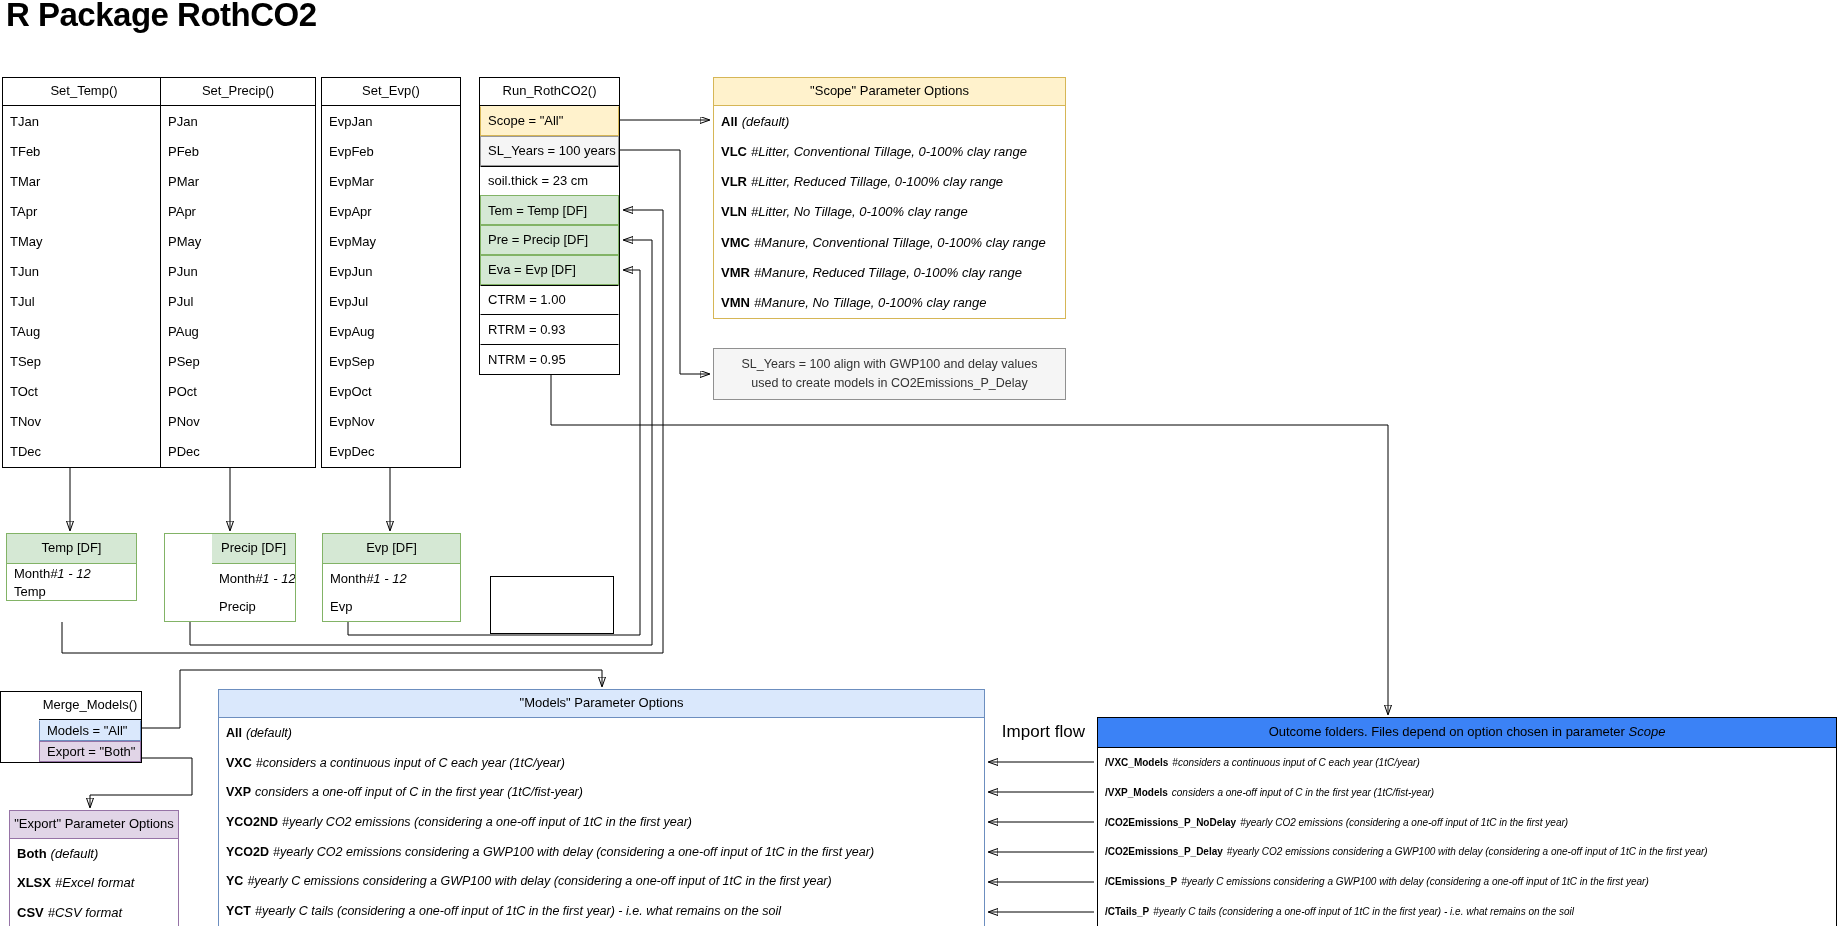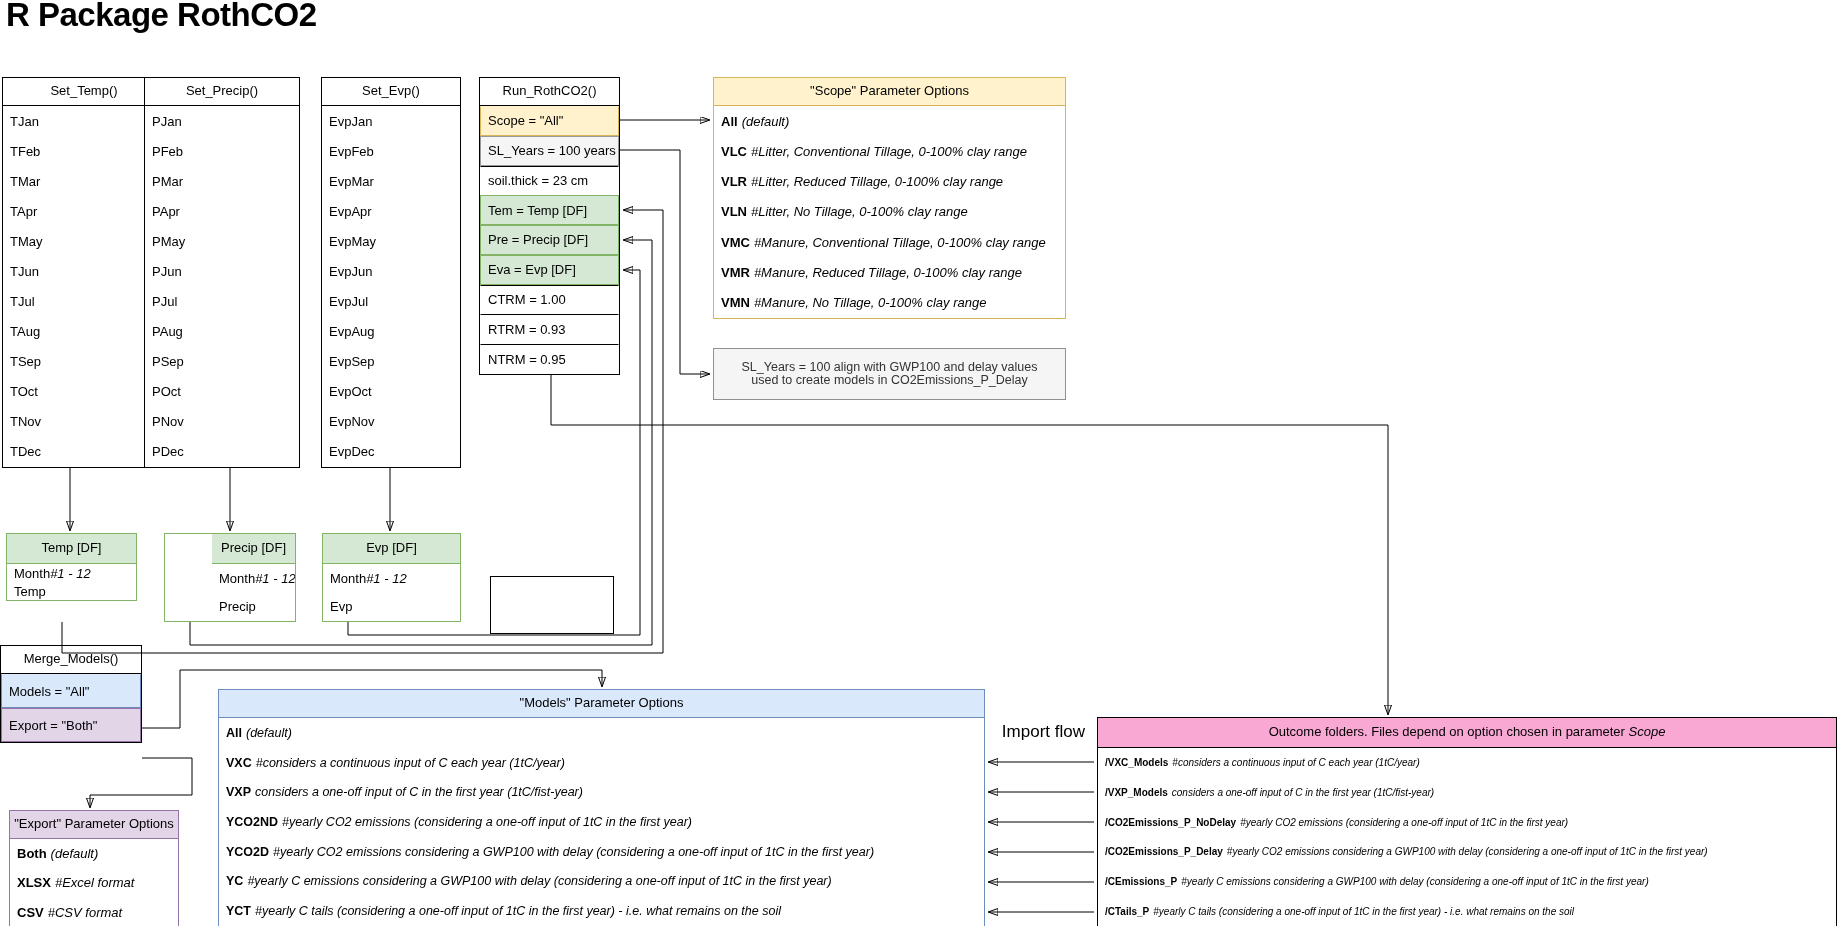--- a/index.html
+++ b/index.html
@@ -34,54 +34,54 @@
     white-space:nowrap; overflow:hidden; background:#fff;
   }
   .body > .prow:first-child{ border-top-color:transparent; }
   .prow.yellow{ background:var(--yellow-bg); border:1px solid var(--yellow-bd); }
   .prow.gray  { background:var(--gray-bg);   border:1px solid var(--gray-bd); }
   .prow.green { background:var(--green-bg);  border:1px solid var(--green-bd); }
   .prow.blue  { background:var(--blue-bg);   border:1px solid var(--blue-bd); }
   .prow.purple{ background:var(--purple-bg); border:1px solid var(--purple-bd); }
 
   #set-temp  { left:2px;   top:77px; width:164px; height:391px; }
-  #set-precip{ left:144px; top:77px; width:156px; height:391px; }
+  #set-precip{ left:160px; top:77px; width:156px; height:391px; }
   #set-evp   { left:321px; top:77px; width:140px; height:391px; }
   #run-box   { left:479px; top:77px; width:141px; height:298px; }
 
   #scope-box { left:713px; top:77px; width:353px; height:242px; border-color:var(--yellow-bd); }
   #scope-box .hd{ background:var(--yellow-bg); border-bottom-color:var(--yellow-bd); }
 
   #note-box{
     left:713px; top:348px; width:353px; height:52px;
     background:var(--gray-bg); border-color:#909090;
     display:flex; align-items:center; justify-content:flex-end;
-    text-align:center; font-size:12.5px; color:#333; padding:4px 16px; line-height:13px;
+    text-align:center; font-size:12.5px; color:#333; padding:4px 16px; line-height:19px;
   }
 
   .dfbox{ border-color:var(--green-bd); }
   .dfbox .hd{ height:30px; line-height:28px; background:var(--green-bg); border-bottom-color:var(--green-bd); }
   .dfbox .body{ height:calc(100% - 30px); }
   #df-temp  { left:6px;   top:533px; width:131px; height:68px; }
   #df-precip{ left:164px; top:533px; width:132px; height:89px;padding-left:47px; }
   #df-evp   { left:322px; top:533px; width:139px; height:89px; }
 
   #empty-box{ left:490px; top:576px; width:124px; height:58px; }
 
-  #merge-box{ left:0px; top:645px; width:142px; height:98px; }
+  #merge-box{ left:0px; top:691px; width:142px; height:72px;padding-left:38px; }
 
   #export-box{ left:9px; top:810px; width:170px; height:118px; border-color:var(--purple-bd); }
   #export-box .hd{ background:var(--purple-bg); border-bottom-color:var(--purple-bd); }
 
   #models-box{ left:218px; top:689px; width:767px; height:238px; border-color:var(--blue-bd); }
   #models-box .hd{ background:var(--blue-bg); border-bottom-color:var(--blue-bd); }
   #models-box .it{ font-size:12.5px; }
 
   #outcome-box{ left:1097px; top:717px; width:740px; height:210px; }
-  #outcome-box .hd{ height:30px; line-height:28px; background:#f9a8d4; }
+  #outcome-box .hd{ height:30px; line-height:28px; background:#3b82f6; }
   #outcome-box .body{ height:calc(100% - 30px); }
   #outcome-box .it{ font-size:10px; }
 
   #import-label{
     position:absolute; left:995px; top:724px; width:90px;
     text-align:right; font-size:17px; line-height:15px; white-space:normal;
   }
 
   svg.connectors{ position:absolute; left:0; top:0; pointer-events:none; }
   svg.connectors path{ stroke:#000; stroke-width:1; fill:none; }

